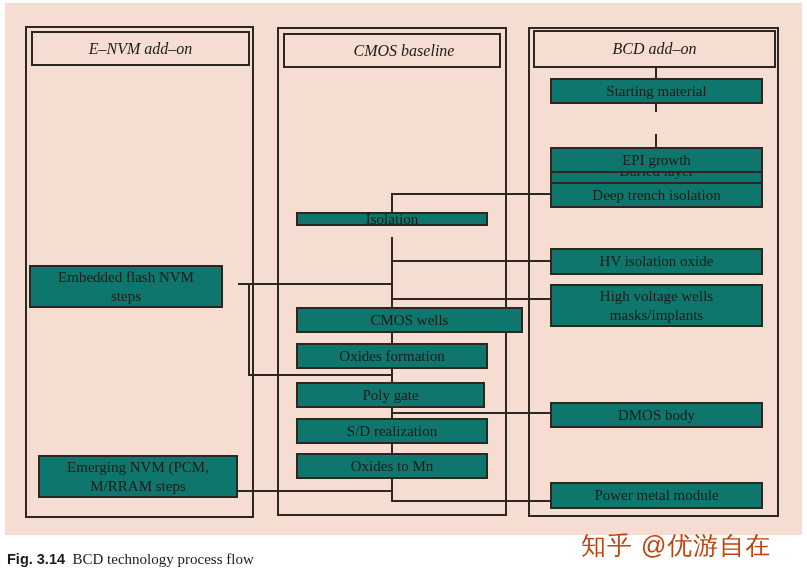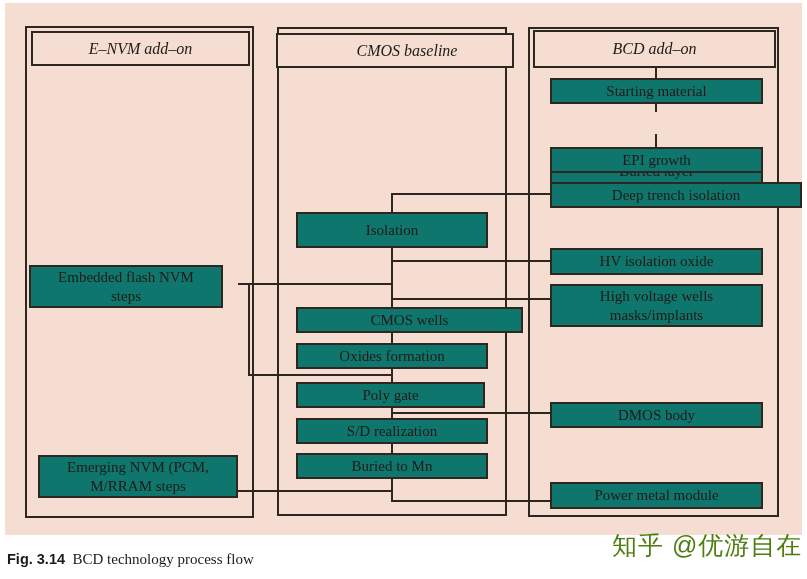--- a/index.html
+++ b/index.html
@@ -16,21 +16,21 @@
   }
   .pbox{
     position:absolute;border:2px solid #2e2721;background:#0f766e;box-sizing:border-box;
     display:flex;align-items:center;justify-content:center;text-align:center;
     font-size:15px;line-height:19px;white-space:pre-line;
   }
   #connectors{position:absolute;left:0;top:0;pointer-events:none;}
   #caption{position:absolute;left:7px;top:551px;font-size:15px;white-space:pre;}
   #caption b{font-family:"Liberation Sans", sans-serif;font-size:14.5px;}
   #watermark{
-    position:absolute;left:612px;top:529px;font-size:25px;color:#4d7c0f;
+    position:absolute;left:581px;top:529px;font-size:25px;color:#c2410c;
     font-family:"Liberation Sans", sans-serif;letter-spacing:1px;white-space:pre;
   }
 </style>
 </head>
 <body>
 
 <div id="canvas">
   <div id="panel"></div>
 
   <div class="frame" style="left:25px;top:26px;width:229px;height:492px;"></div>
@@ -64,39 +64,39 @@
 
       <line x1="392" y1="442" x2="392" y2="455"></line>
 
       <line x1="392" y1="477" x2="392" y2="502"></line>
       <line x1="238" y1="491" x2="393" y2="491"></line>
       <line x1="392" y1="501" x2="552" y2="501"></line>
     </g>
   </svg>
 
   <div class="colheader" style="left:31px;top:31px;width:219px;height:35px;">E–NVM add–on</div>
-  <div class="colheader" style="left:276px;top:33px;width:238px;height:35px;padding-left:24px;">CMOS baseline</div>
+  <div class="colheader" style="left:283px;top:33px;width:218px;height:35px;padding-left:24px;">CMOS baseline</div>
   <div class="colheader" style="left:533px;top:30px;width:243px;height:38px;">BCD add–on</div>
 
   <div class="pbox" style="left:29px;top:265px;width:194px;height:43px;">Embedded flash NVM
 steps</div>
   <div class="pbox" style="left:38px;top:455px;width:200px;height:43px;">Emerging NVM (PCM,
 M/RRAM steps</div>
 
-  <div class="pbox" style="left:296px;top:212px;width:192px;height:36px;font-family:Liberation Serif, serif;">Isolation</div>
+  <div class="pbox" style="left:296px;top:212px;width:192px;height:14px;font-family:Liberation Serif, serif;">Isolation</div>
   <div class="pbox" style="left:296px;top:307px;width:227px;height:26px;">CMOS wells</div>
   <div class="pbox" style="left:296px;top:343px;width:192px;height:26px;">Oxides formation</div>
   <div class="pbox" style="left:296px;top:382px;width:189px;height:26px;">Poly gate</div>
   <div class="pbox" style="left:296px;top:418px;width:192px;height:26px;">S/D realization</div>
-  <div class="pbox" style="left:296px;top:453px;width:192px;height:26px;">Buried to Mn</div>
+  <div class="pbox" style="left:296px;top:453px;width:192px;height:26px;">Oxides to Mn</div>
 
   <div class="pbox" style="left:550px;top:78px;width:213px;height:26px;">Starting material</div>
   <div class="pbox" style="left:550px;top:110px;width:213px;height:26px;margin-top:48px;">Buried layer</div>
   <div class="pbox" style="left:550px;top:147px;width:213px;height:26px;">EPI growth</div>
-  <div class="pbox" style="left:550px;top:182px;width:252px;height:26px;">Deep trench isolation</div>
+  <div class="pbox" style="left:550px;top:182px;width:213px;height:26px;">Deep trench isolation</div>
   <div class="pbox" style="left:550px;top:248px;width:213px;height:27px;">HV isolation oxide</div>
   <div class="pbox" style="left:550px;top:284px;width:213px;height:43px;">High voltage wells
 masks/implants</div>
   <div class="pbox" style="left:550px;top:402px;width:213px;height:26px;">DMOS body</div>
   <div class="pbox" style="left:550px;top:482px;width:213px;height:27px;">Power metal module</div>
 
   <div id="caption"><b>Fig. 3.14</b><span>&nbsp;&nbsp;</span><span>BCD technology process flow</span></div>
   <div id="watermark">知乎 @优游自在</div>
 </div>
 

